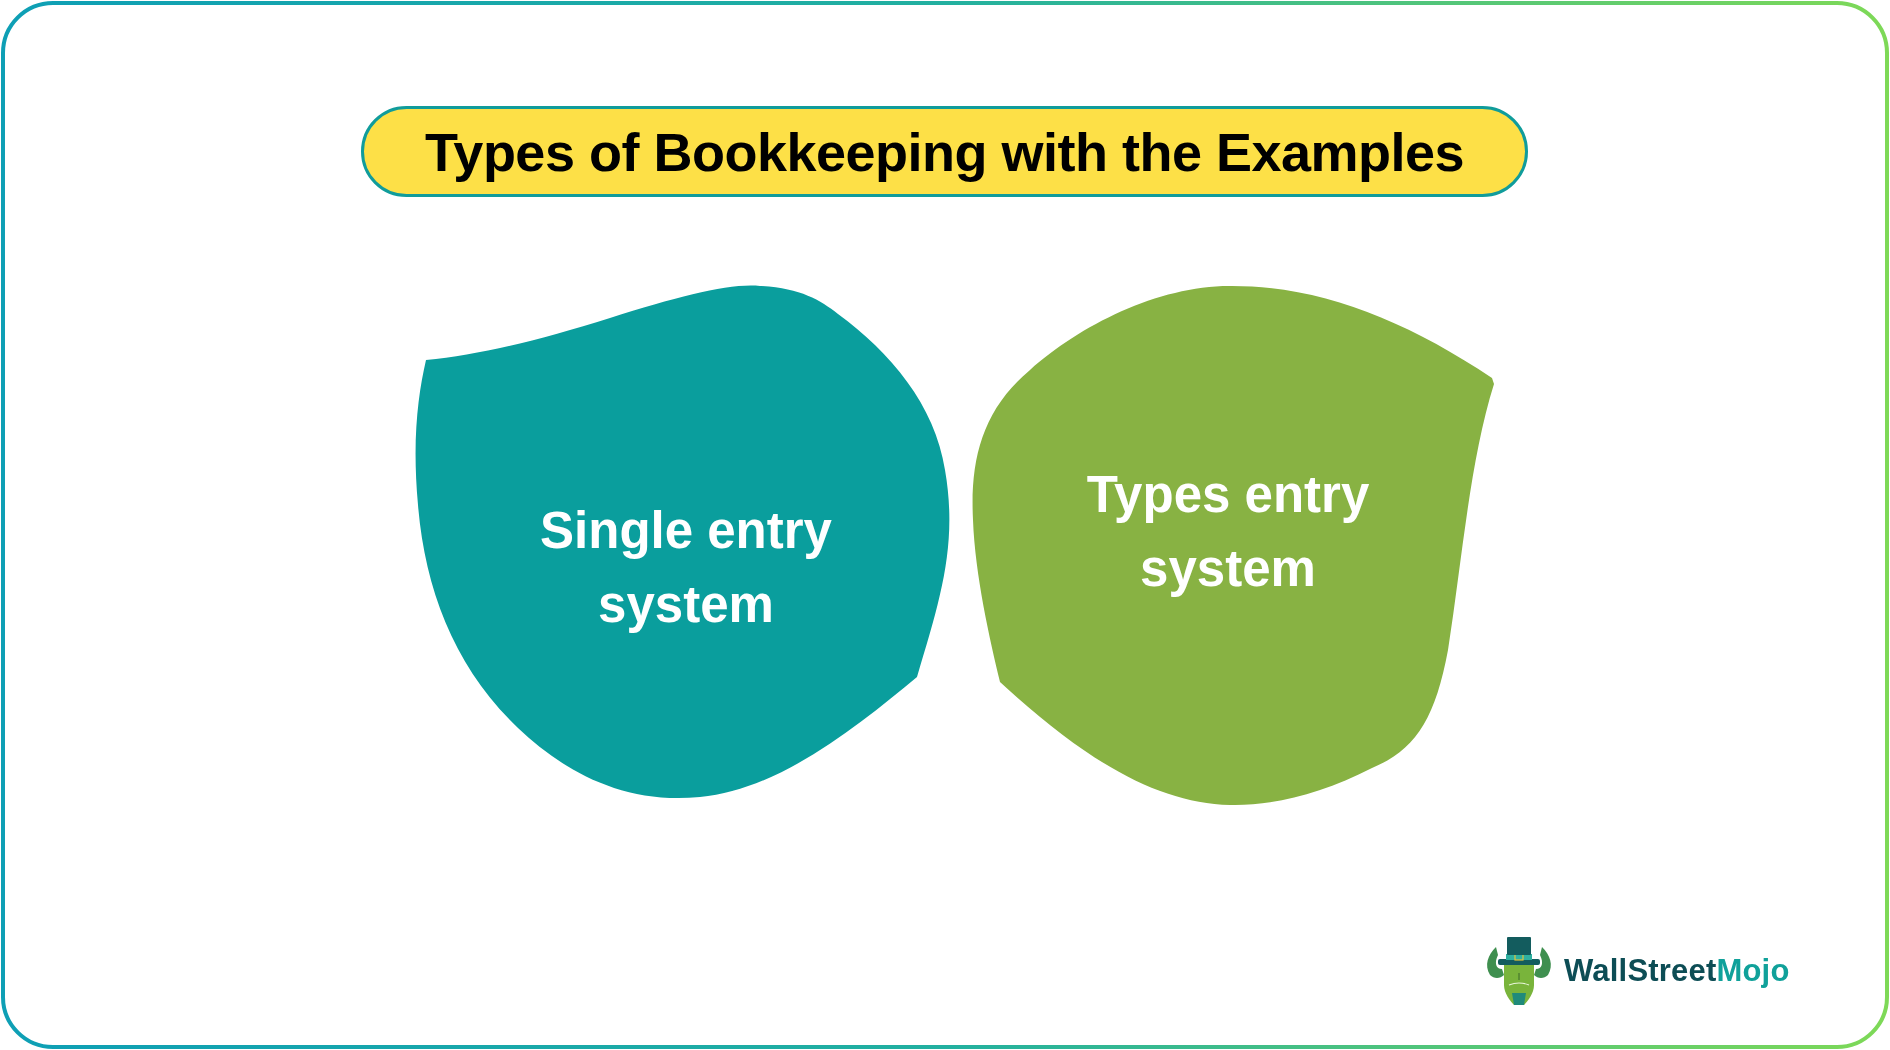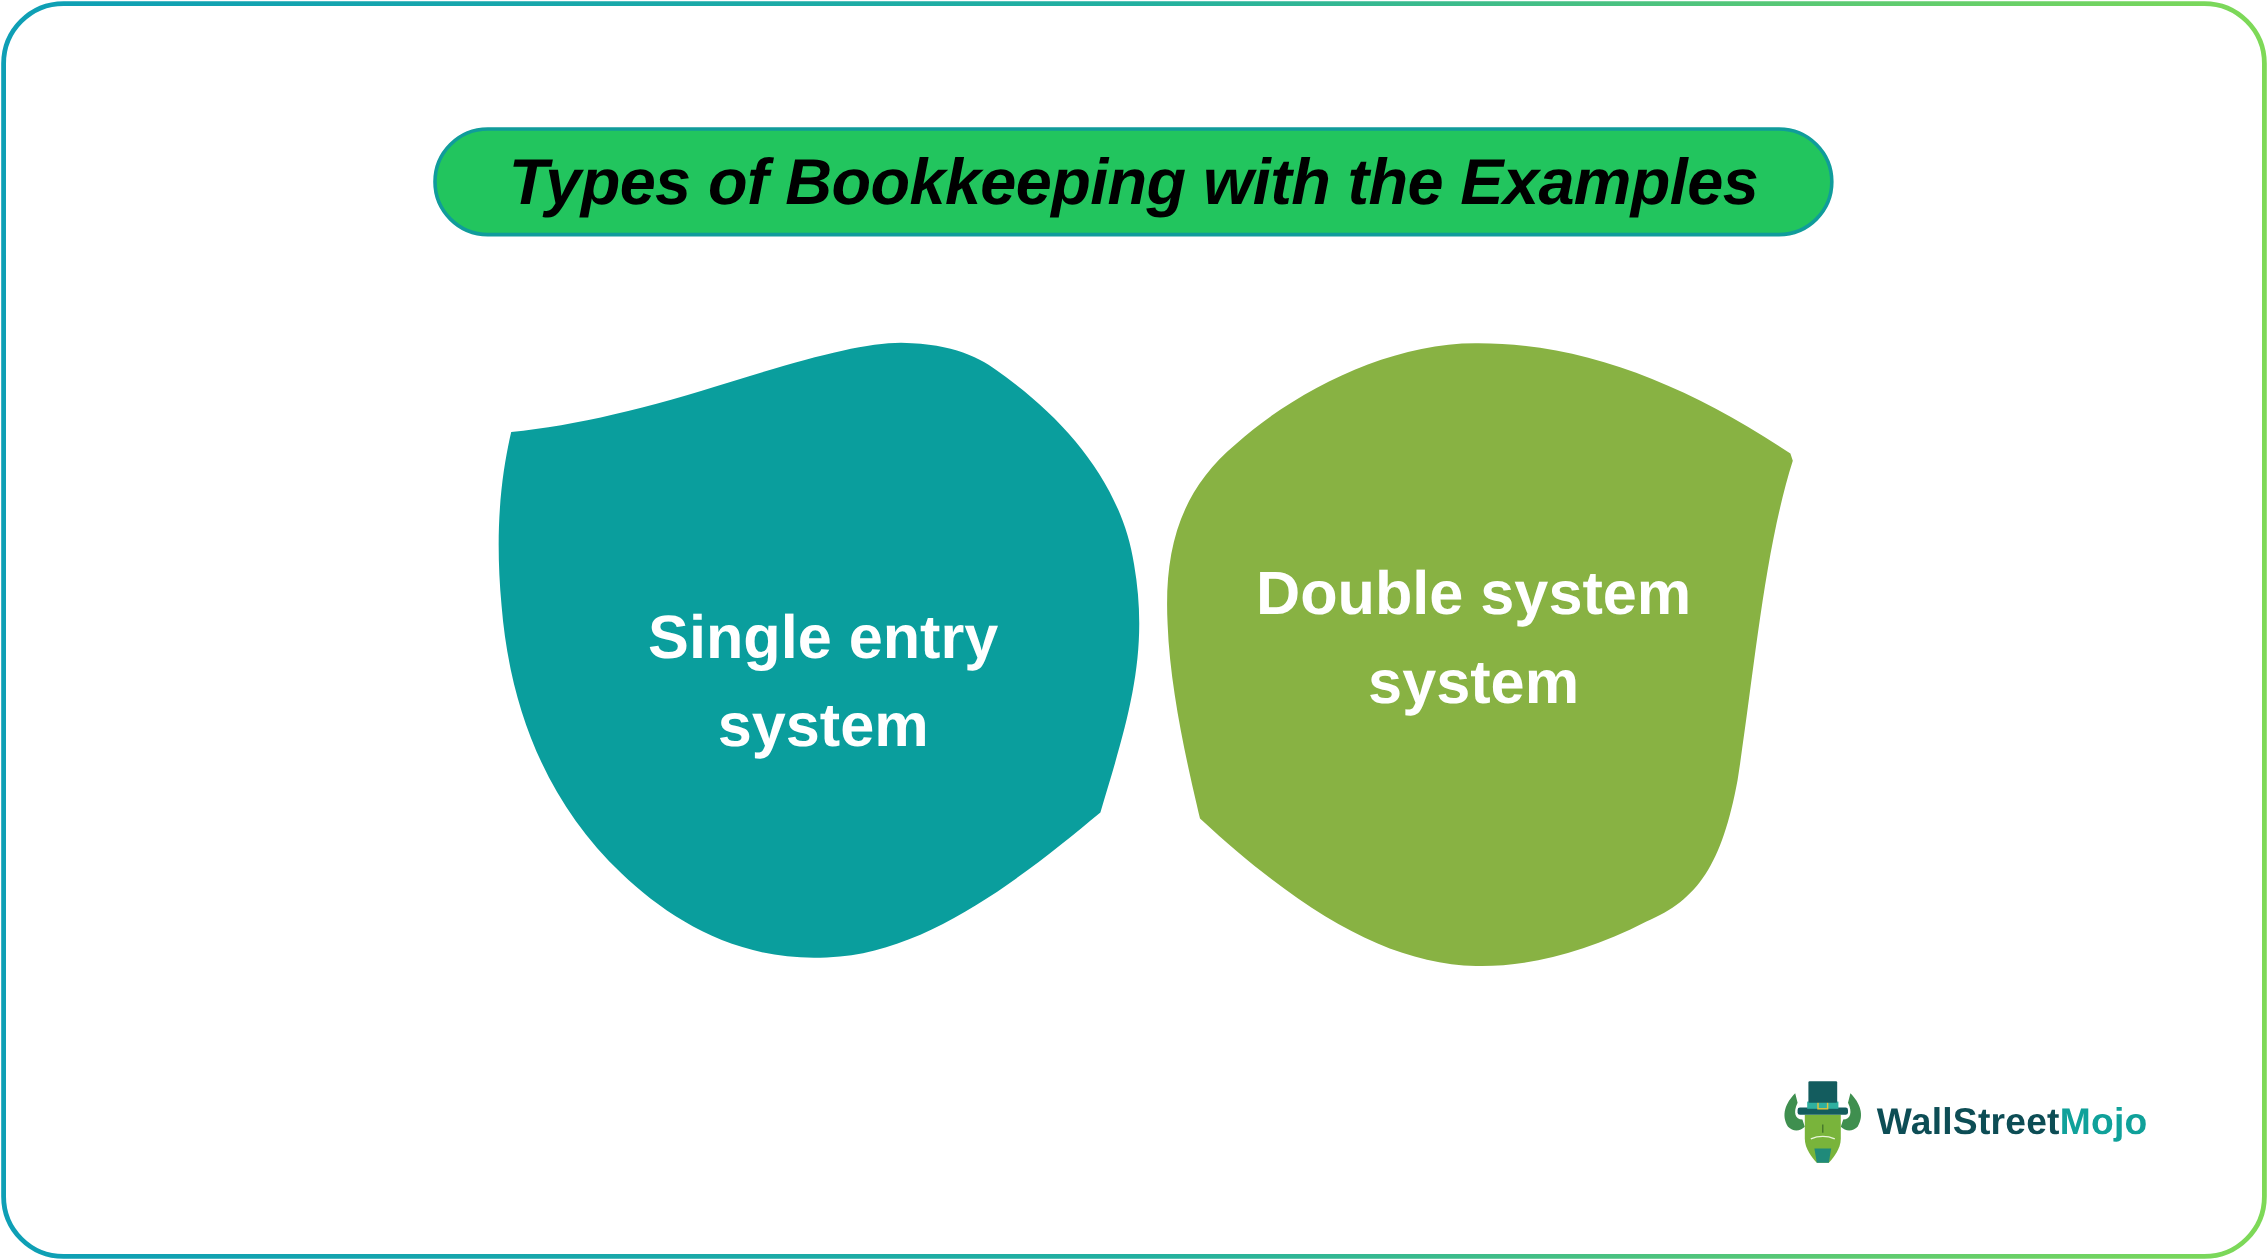--- a/index.html
+++ b/index.html
@@ -7,22 +7,22 @@
     body { position: relative; font-family: "Liberation Sans", "DejaVu Sans", sans-serif; }
 
     .frame-svg { position: absolute; left: 0; top: 0; width: 1890px; height: 1050px; }
 
     .title-pill {
       position: absolute;
       left: 361px; top: 106px;
       width: 1167px; height: 91px;
       border: 3px solid #109c9b;
       border-radius: 46px;
-      background: #22c55e;
-      display: flex; align-items: center; justify-content: center; font-style: italic;
+      background: #fde047;
+      display: flex; align-items: center; justify-content: center;
     }
     .title-text {
       font-family: "Liberation Sans", "DejaVu Sans", sans-serif;
       font-weight: 700;
       font-size: 54px;
       letter-spacing: -0.5px;
       color: #000000;
       white-space: nowrap;
     }
 
@@ -37,21 +37,21 @@
       font-weight: 700;
       font-size: 51px;
       line-height: 74px;
     }
     .blob-label span { display: block; }
     .label-single { left: 476px; top: 458px; margin-top: 36px; }
     .label-double { left: 1018px; top: 458px; }
 
     .logo {
       position: absolute;
-      left: 1482px; top: 899px;
+      left: 1482px; top: 935px;
       height: 72px;
       display: flex; align-items: center; justify-content: flex-end;
     }
     .logo-icon { width: 74px; height: 72px; display: block; }
     .logo-text {
       margin-left: 8px;
       font-family: "Liberation Sans", "DejaVu Sans", sans-serif;
       font-weight: 700;
       font-size: 31px;
       letter-spacing: 0.2px;
@@ -101,21 +101,21 @@
            C 990 640, 975 575, 973 520
            C 970 460, 982 410, 1030 370
            C 1080 325, 1160 285, 1232 286 Z"></path>
 </svg>
 
 <div class="blob-label label-single">
   <span>Single entry</span>
   <span>system</span>
 </div>
 <div class="blob-label label-double">
-  <span>Double system</span>
+  <span>Types entry</span>
   <span>system</span>
 </div>
 
 <div class="logo">
   <svg class="logo-icon" viewBox="0 0 74 72" xmlns="http://www.w3.org/2000/svg">
 
     <path d="M14 12 C6 20, 2 30, 8 40 C12 44, 18 44, 22 40 L20 34 C14 34, 12 28, 16 20 Z" fill="#3f8f4f"></path>
     <path d="M60 12 C68 20, 72 30, 66 40 C62 44, 56 44, 52 40 L54 34 C60 34, 62 28, 58 20 Z" fill="#3f8f4f"></path>
 
     <path d="M22 30 L52 30 L52 50 C52 58, 46 66, 42 70 L32 70 C28 66, 22 58, 22 50 Z" fill="#79b43b"></path>

